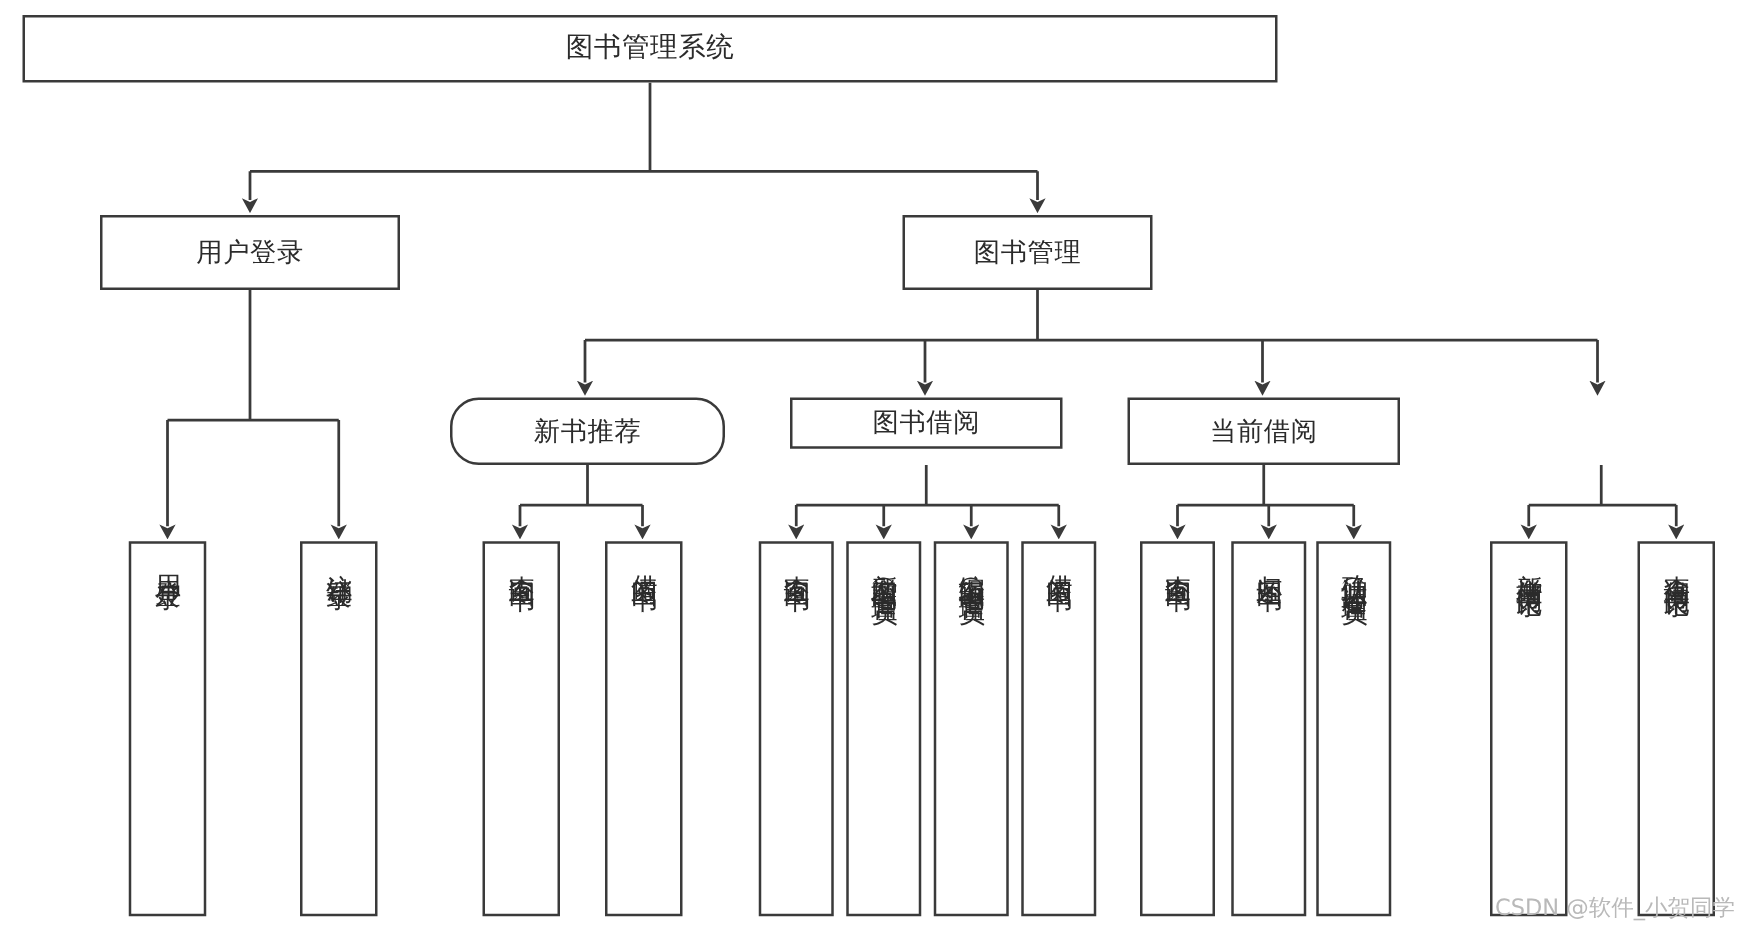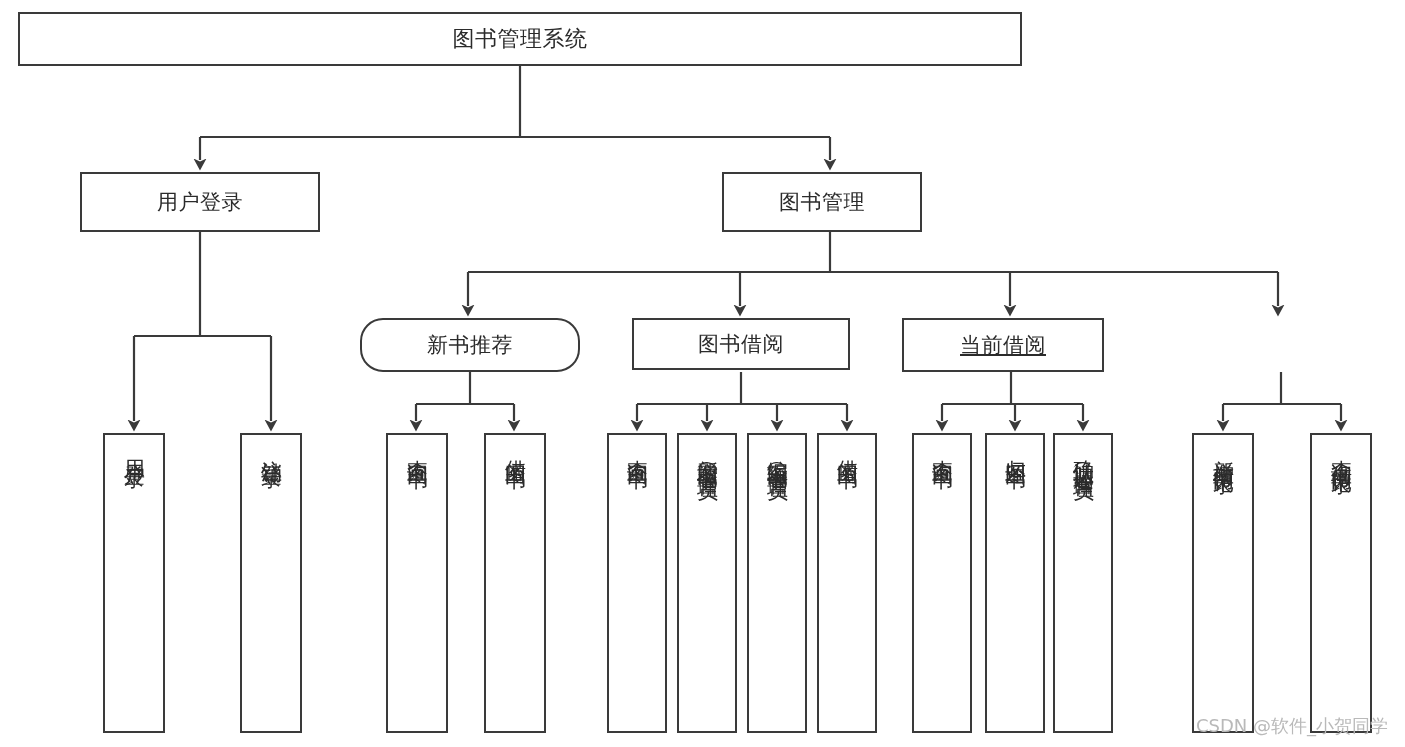--- a/index.html
+++ b/index.html
@@ -135,24 +135,24 @@
   <div class="node horiz" style="left:80px; top:172px; width:240px; height:60px;">
     <span class="lbl">用户登录</span>
   </div>
   <div class="node horiz" style="left:712px; top:172px; width:200px; height:60px;margin-left:10px;">
     <span class="lbl">图书管理</span>
   </div>
 
   <div class="node horiz" style="left:360px; top:318px; width:220px; height:54px;border-radius:23px;">
     <span class="lbl">新书推荐</span>
   </div>
-  <div class="node horiz" style="left:632px; top:318px; width:218px; height:52px;">
+  <div class="node horiz" style="left:632px; top:318px; width:218px; height:41px;">
     <span class="lbl">图书借阅</span>
   </div>
-  <div class="node horiz" style="left:902px; top:318px; width:202px; height:54px;text-decoration:underline;">
+  <div class="node horiz" style="left:902px; top:318px; width:218px; height:54px;">
     <span class="lbl">当前借阅</span>
   </div>
 
   <div class="node vert" style="left:103px; top:433px; width:62px; height:300px;">
     <span class="lbl">用户登录</span>
   </div>
   <div class="node vert" style="left:240px; top:433px; width:62px; height:300px;">
     <span class="lbl">注销登录</span>
   </div>
 

